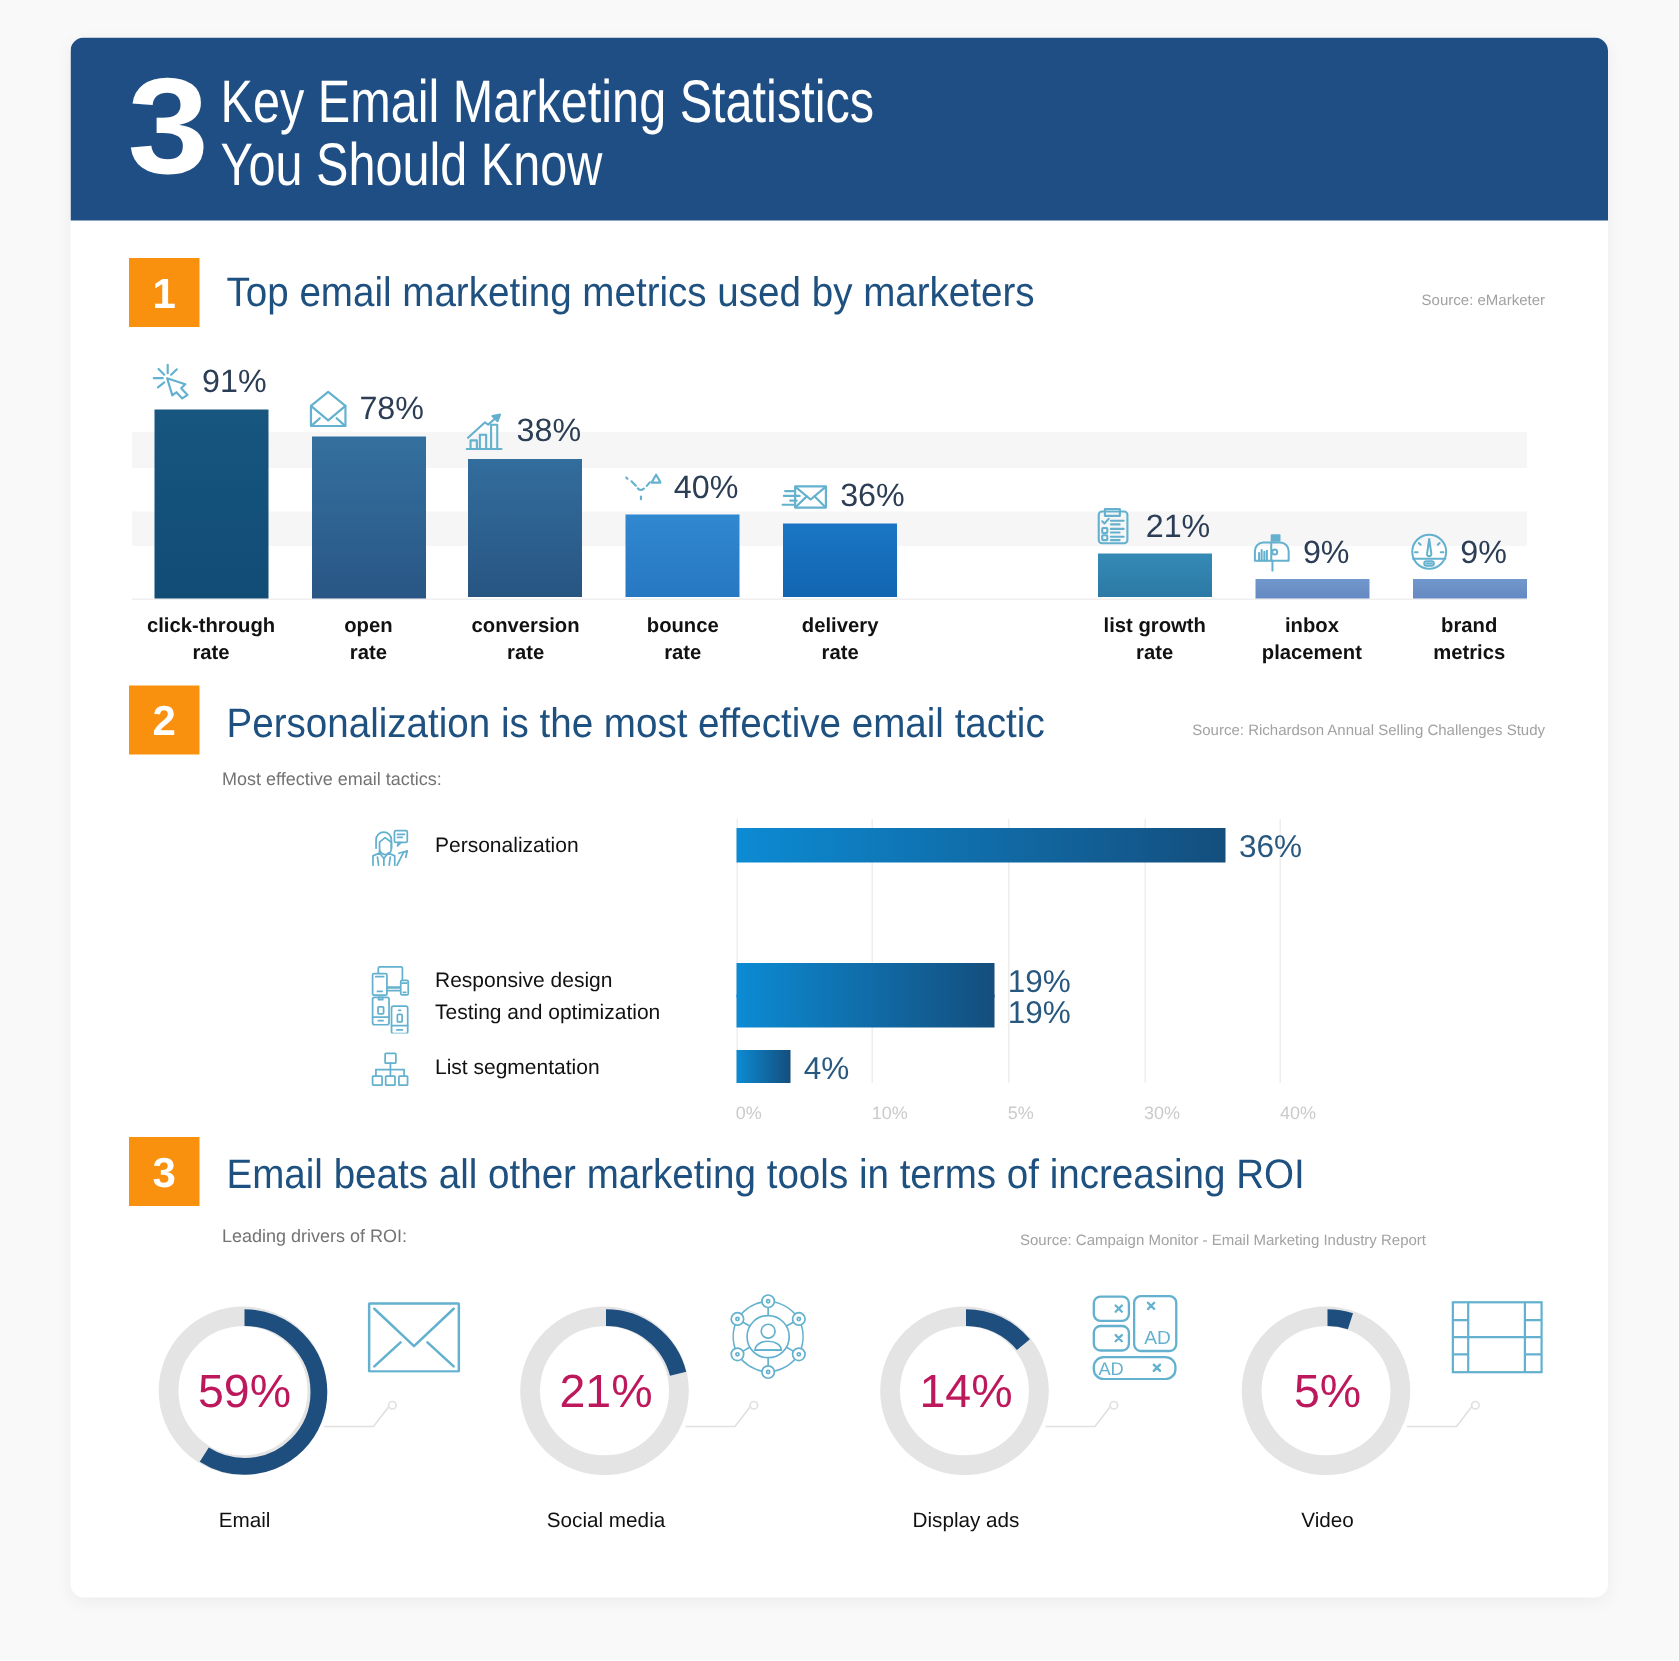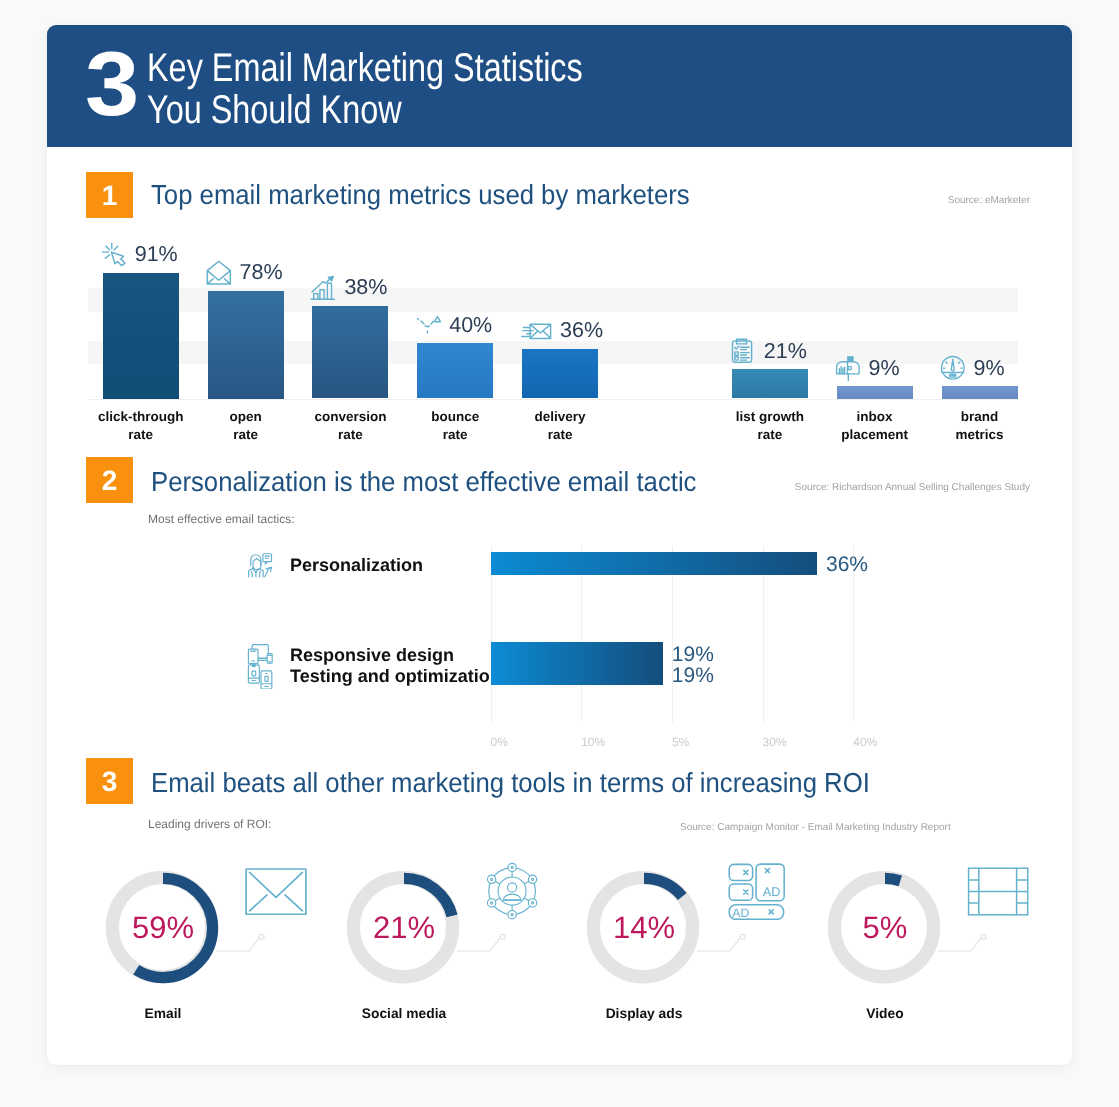--- a/index.html
+++ b/index.html
@@ -23,29 +23,29 @@
   .c1hd{position:absolute;left:-2px;white-space:nowrap;display:flex;align-items:center;height:30px;}
   .c1ico{display:inline-block;line-height:0;}
   .c1val{font-size:21.5px;color:#2C3E55;margin-left:8px;}
   .c1lab{position:absolute;top:383px;left:-18px;width:112px;text-align:center;font-size:13.5px;font-weight:bold;color:#111;line-height:18px;}
   
   #c2{position:absolute;left:0;top:0;width:1025px;height:1040px;}
   .c2grid{position:absolute;top:521px;height:176px;width:1px;background:#eeeeee;}
   .c2tick{position:absolute;top:710px;font-size:12px;color:#cbcbcb;}
   .c2row{position:absolute;left:0;width:1025px;height:22.5px;}
   .c2ico{position:absolute;left:200px;top:0px;line-height:0;}
-  .c2lab{position:absolute;left:243px;top:3px;font-size:18px;font-weight:bold;color:#111;}
+  .c2lab{position:absolute;left:243px;top:3px;font-size:14px;font-weight:normal;color:#111;}
   .c2bar{position:absolute;left:443.5px;top:0;height:22.5px;background:linear-gradient(90deg,#0C8BD4 0%,#144E7D 100%);}
   .c2val{position:absolute;font-size:21px;color:#28587F;top:1px;}
   
   #c3{position:absolute;left:0;top:0;width:1025px;height:1040px;}
   .c3item{position:absolute;width:0;height:0;}
   .c3svg{position:absolute;left:-60px;top:-60px;}
   .c3pct{position:absolute;left:-60px;top:-60px;width:120px;height:120px;display:flex;align-items:center;justify-content:center;font-size:31px;color:#be185d;}
-  .c3name{position:absolute;top:78px;left:-120px;width:240px;text-align:center;font-size:13.8px;font-weight:bold;color:#111;}
+  .c3name{position:absolute;top:78px;left:-120px;width:240px;text-align:center;font-size:13.8px;font-weight:normal;color:#111;}
   .c3conn{position:absolute;}
   .c3ico{position:absolute;line-height:0;}
 </style>
 </head>
 <body>
 
 <div id="card">
 
   <div id="hdr">
     <div id="hdr-num">3</div>
@@ -235,20 +235,34 @@
 <rect x="14.1" y="7.1" width="11.6" height="19.7" rx="1.4" fill="#fff"></rect>
 <path d="M19.2 10.0h1.4"></path>
 <rect x="18.3" y="13.0" width="3.4" height="5.4" rx="0.6"></rect>
 <path d="M14.1 21.0H25.7"></path>
 <path d="M17.9 24.0h4.0"></path>
 </svg></span>
       <span class="c2lab">Testing and optimization</span>
       <span class="c2bar" style="width:172.3px"></span>
       <span class="c2val" style="left:624.8px">19%</span>
     </div>
+    <div class="c2row" style="top:674.6px">
+      <span class="c2ico"><svg viewBox="-1 -1 28 28" width="26" height="26.6" fill="none" stroke="#63B1CE" stroke-width="1.25" stroke-linecap="round" stroke-linejoin="round">
+<rect x="9.5" y="1.1" width="7.7" height="7.0" rx="0.5"></rect>
+<path d="M13.3 8.1V12.7"></path>
+<path d="M2.9 12.7H23.1"></path>
+<path d="M2.9 12.7V17.4M13.3 12.7V17.4M23.1 12.7V17.4"></path>
+<rect x="0.5" y="17.4" width="6.8" height="6.5" rx="0.5"></rect>
+<rect x="9.9" y="17.4" width="6.7" height="6.5" rx="0.5"></rect>
+<rect x="19.4" y="17.4" width="6.2" height="6.5" rx="0.5"></rect>
+</svg></span>
+      <span class="c2lab">List segmentation</span>
+      <span class="c2bar" style="width:36.3px"></span>
+      <span class="c2val" style="left:488.8px">4%</span>
+    </div>
   </div>
   <div id="c3">
     <div class="c3item" style="left:116.0px;top:902.5px">
       <svg class="c3svg" viewBox="0 0 120 120" width="120" height="120">
         <circle cx="59.0" cy="59.2" r="49.6" fill="none" stroke="#E4E4E4" stroke-width="13.2"></circle>
         <circle cx="60" cy="60" r="49.6" fill="none" stroke="#1D4E7D" stroke-width="11.2" stroke-dasharray="183.87 127.77" transform="rotate(-90 60 60)"></circle>
       </svg>
       <span class="c3pct">59%</span>
       <div class="c3name">Email</div>
     </div>

